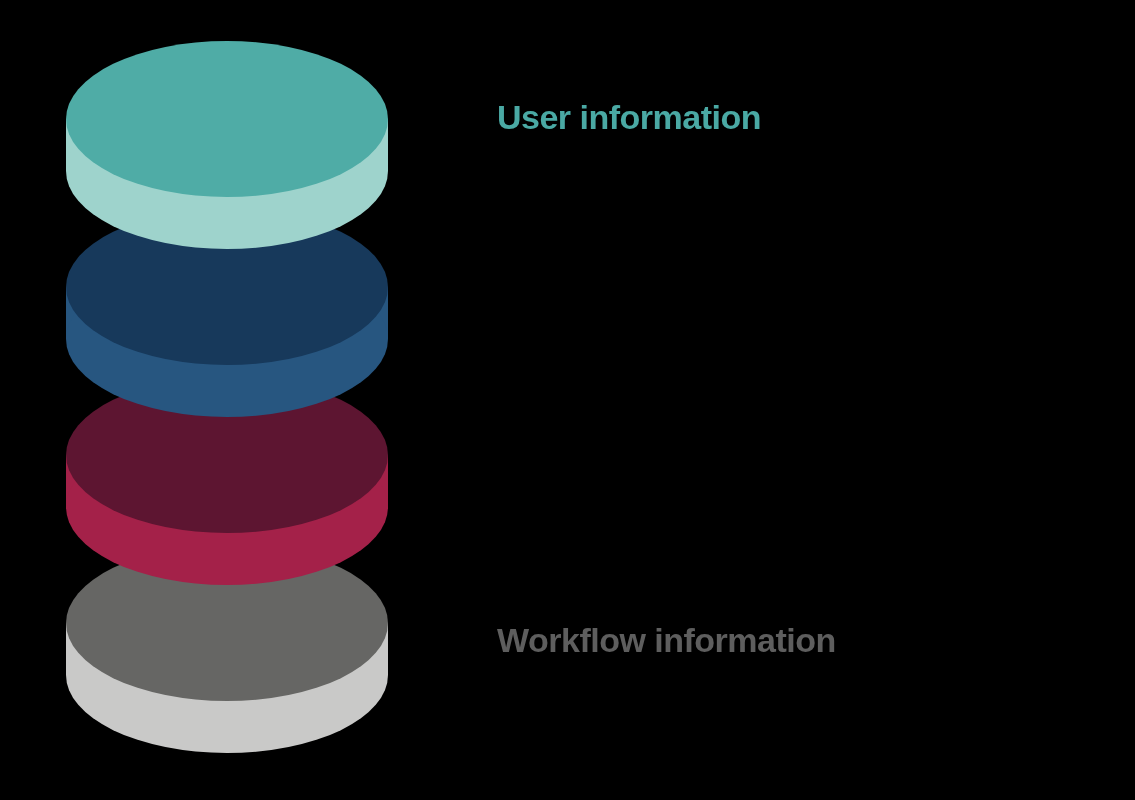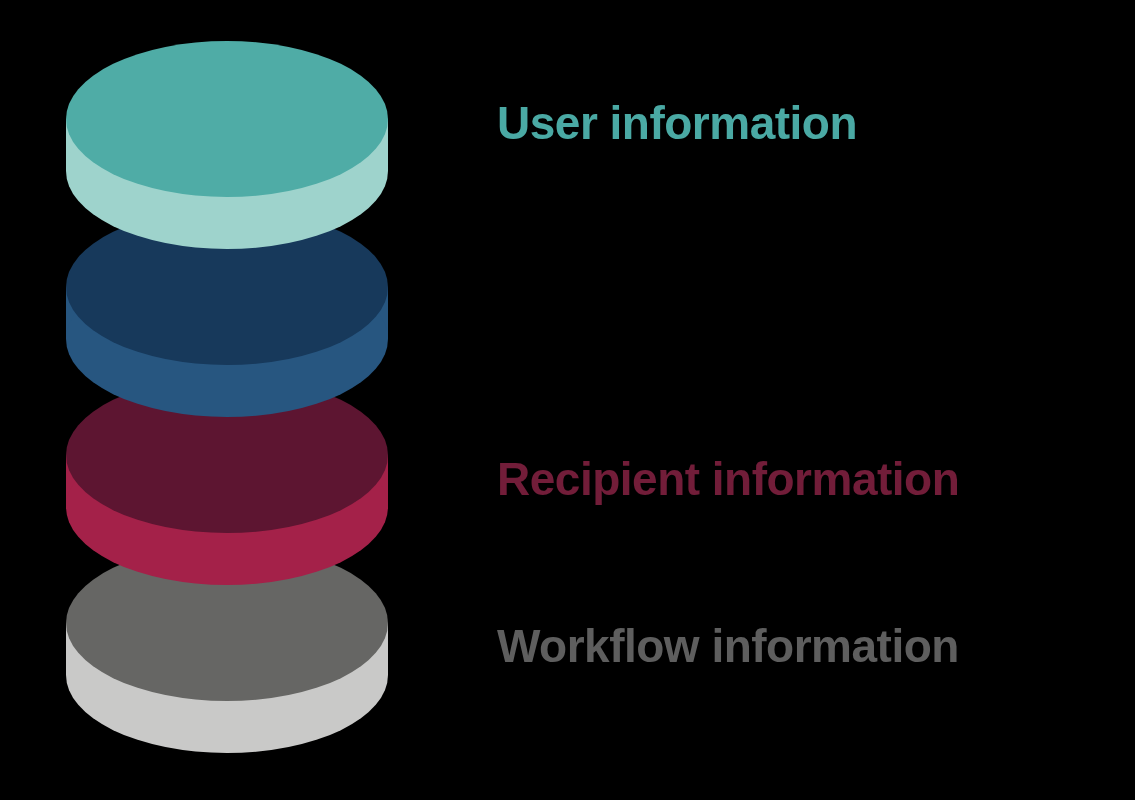--- a/index.html
+++ b/index.html
@@ -19,21 +19,21 @@
   .disc-piece {
     position: absolute;
   }
   .disc-ellipse {
     border-radius: 50%;
   }
   
   .label {
     position: absolute;
     left: 497px;
-    font-size: 46px;
+    font-size: 34px;
     font-weight: bold;
     letter-spacing: -0.5px;
     line-height: 1;
     white-space: nowrap;
   }
   .label-1 { top: 100px; }
   .label-2 { top: 248px; }
   .label-3 { top: 456px; }
   .label-4 { top: 623px; text-align: right; }
 </style>
@@ -60,16 +60,15 @@
       <div style="position: absolute; z-index: 10;">
         <div class="disc-piece" style="left: 66px; top: 623px; width: 322px; height: 52px; background: rgb(201, 201, 200);"></div>
         <div class="disc-piece disc-ellipse" style="left: 66px; top: 597px; width: 322px; height: 156px; background: rgb(201, 201, 200);"></div>
         <div class="disc-piece disc-ellipse" style="left: 66px; top: 545px; width: 322px; height: 156px; background: rgb(102, 102, 100);"></div>
       </div>
     </div>
 
   <div class="label label-1" style="color: rgb(74, 169, 164);">User information</div>
 
 
-  <div class="label label-3" style="color: rgb(114, 29, 57);">Recipient information</div>
 
   <div class="label label-4" style="color: rgb(94, 94, 94);">Workflow information</div>
 </div>
 
 </body></html>

